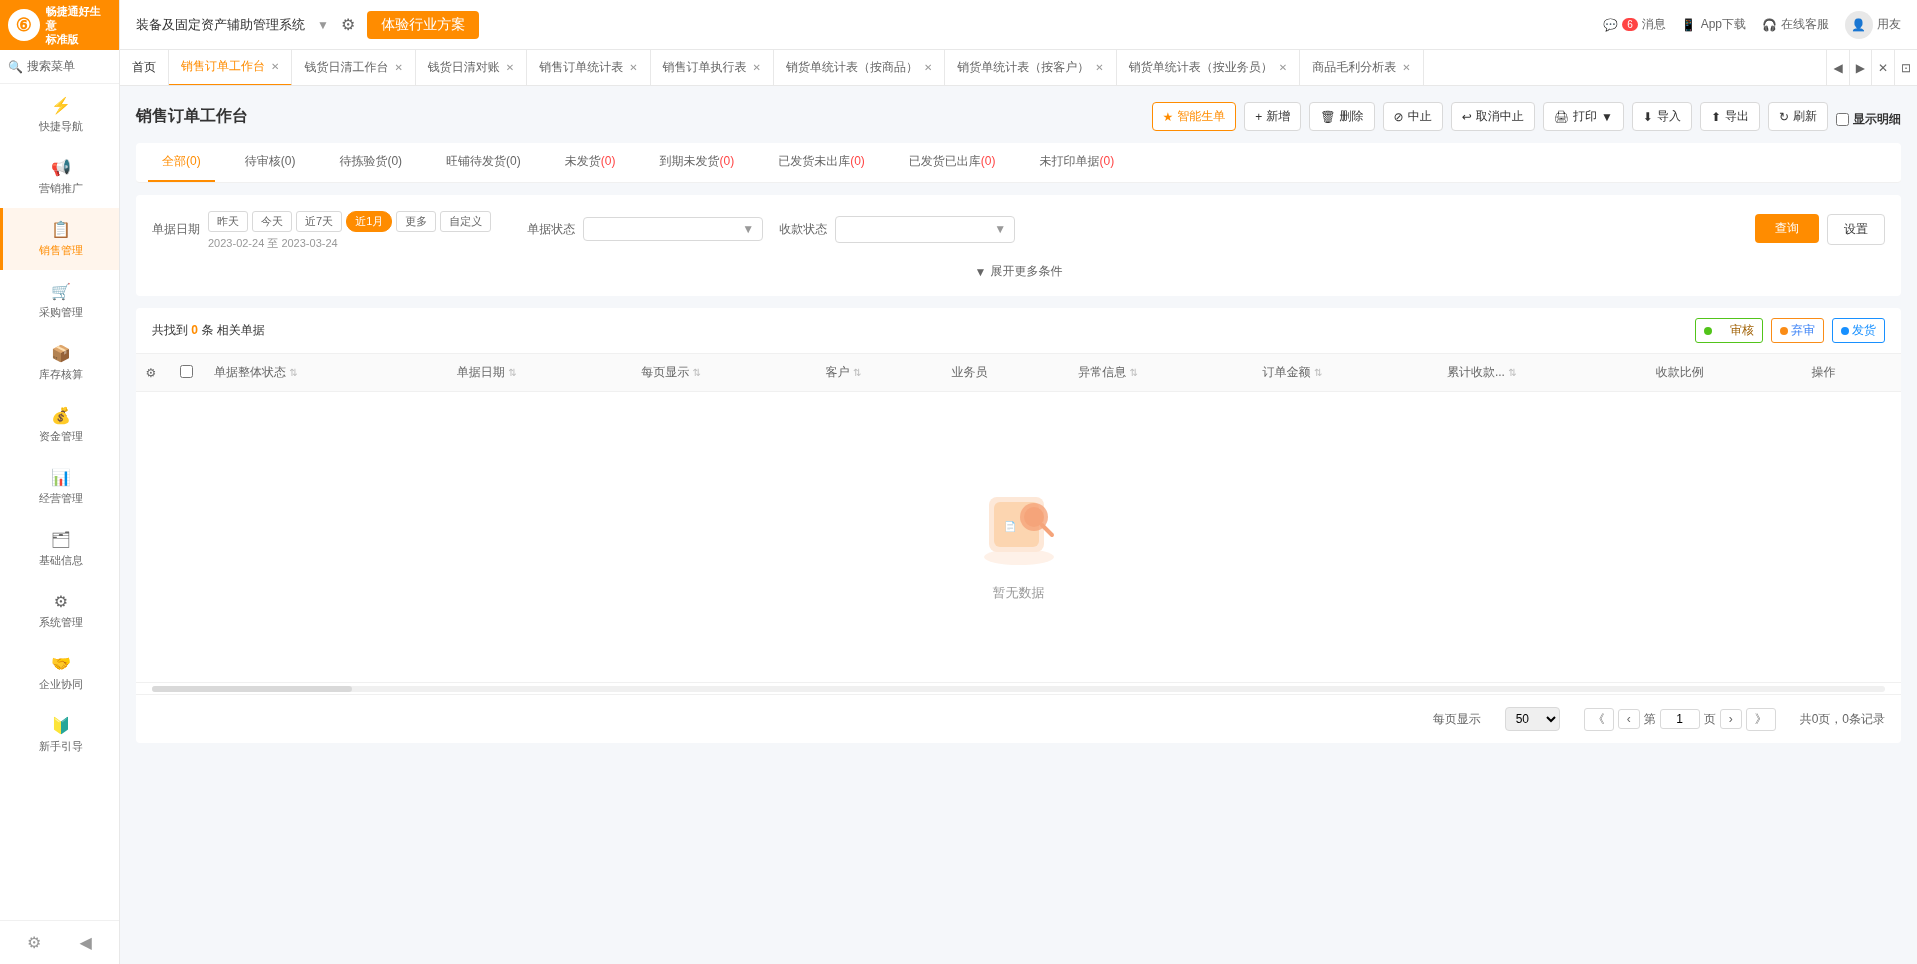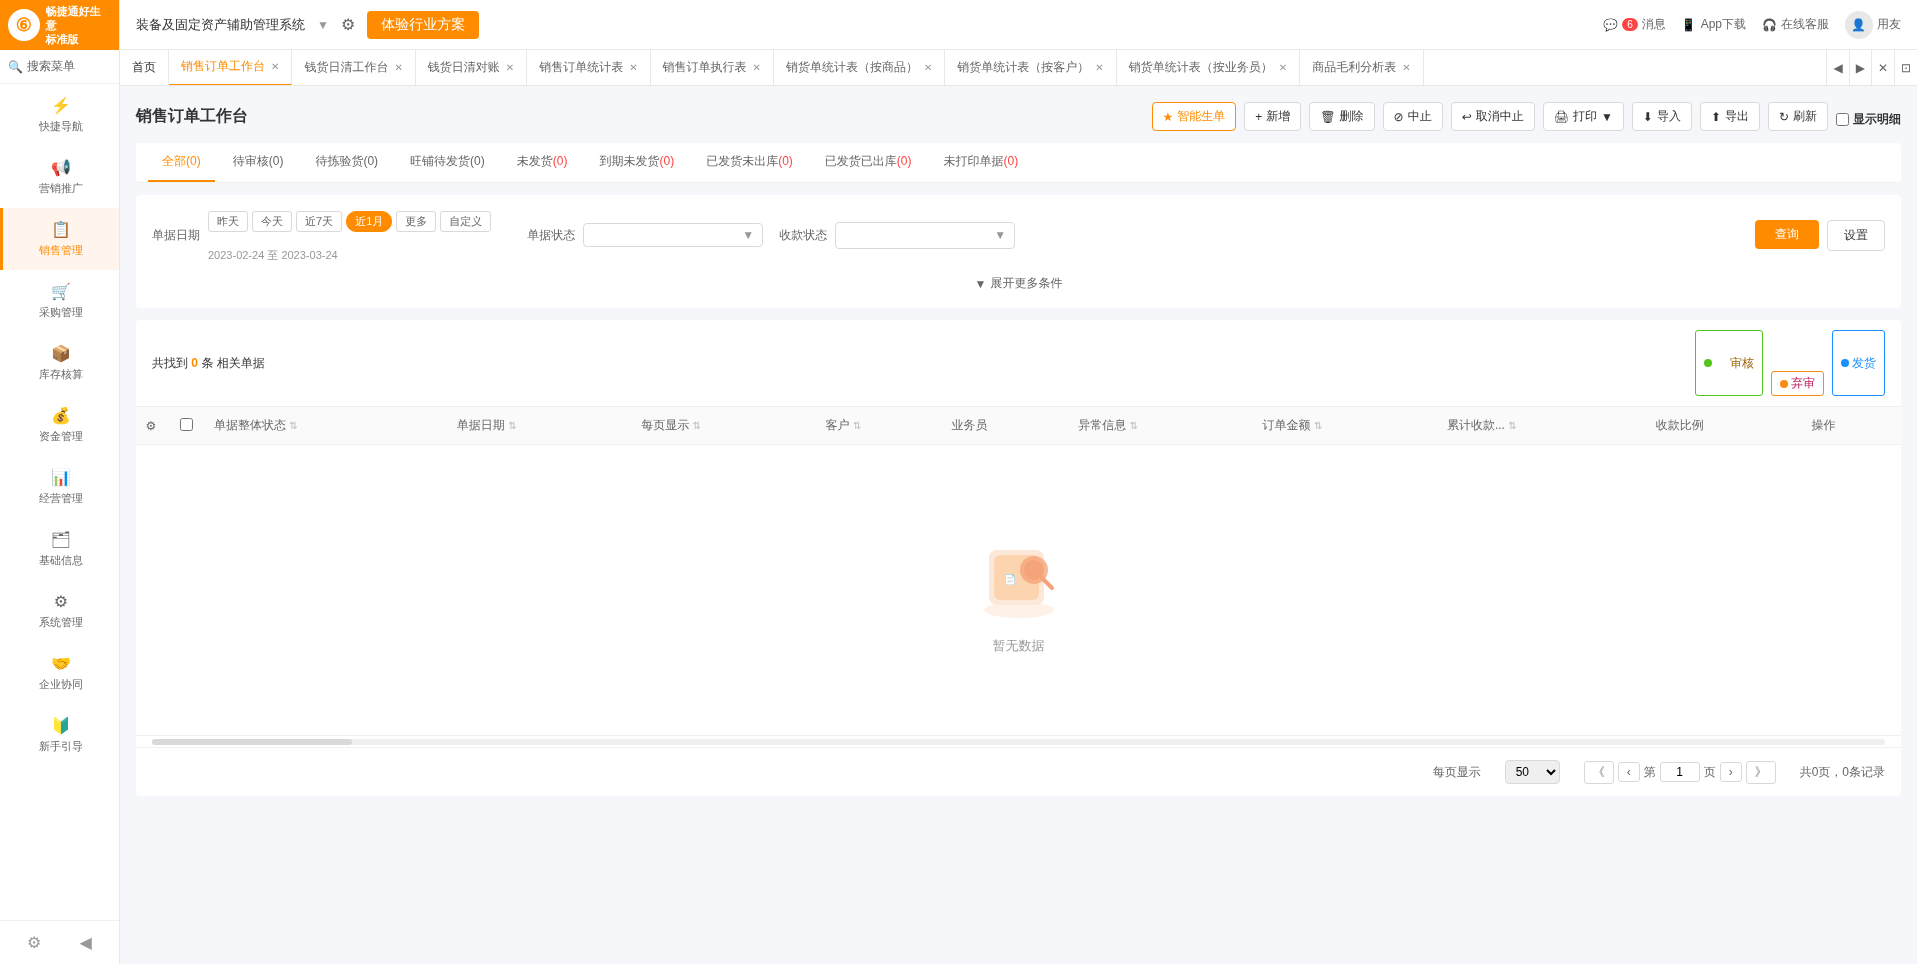--- a/index.html
+++ b/index.html
@@ -41,21 +41,21 @@
     .tabs-arrow-btn { padding: 0 6px; height: 36px; display: flex; align-items: center; cursor: pointer; color: #666; border-left: 1px solid #e8e8e8; }
 
     
     .content { flex: 1; overflow: auto; padding: 16px; background: #f5f7fa; }
     .page-title { font-size: 16px; font-weight: 600; color: #333; margin-bottom: 12px; display: flex; align-items: center; justify-content: space-between; }
     .page-title-actions { display: flex; gap: 8px; align-items: center; }
     .action-btn { padding: 5px 10px; border: 1px solid #d9d9d9; background: white; border-radius: 4px; cursor: pointer; font-size: 12px; color: #333; display: flex; align-items: center; gap: 4px; }
     .smart-btn { background: white; border: 1px solid #ff8c00; color: #ff8c00; padding: 5px 10px; border-radius: 4px; cursor: pointer; font-size: 12px; display: flex; align-items: center; gap: 4px; }
 
     
-    .filter-tabs { background: white; border-radius: 4px; padding: 0 12px; display: flex; gap: 4px; border-bottom: 1px solid #f0f0f0; margin-bottom: 12px; }
+    .filter-tabs { background: white; border-radius: 4px; padding: 0 12px; display: flex; gap: 16px; border-bottom: 1px solid #f0f0f0; margin-bottom: 12px; }
     .filter-tab { padding: 10px 14px; cursor: pointer; font-size: 12px; color: #666; border-bottom: 2px solid transparent; white-space: nowrap; }
     .filter-tab.active { color: #ff8c00; border-bottom: 2px solid #ff8c00; }
 
     
     .search-area { background: white; padding: 12px 16px; border-radius: 4px; margin-bottom: 12px; }
     .search-row { display: flex; align-items: center; gap: 16px; margin-bottom: 8px; }
     .search-field { display: flex; align-items: center; gap: 8px; }
     .search-label { color: #666; font-size: 12px; white-space: nowrap; }
     .date-quick { display: flex; gap: 4px; margin-top: 4px; flex-wrap: wrap; }
     .date-btn { padding: 2px 8px; border: 1px solid #d9d9d9; border-radius: 3px; cursor: pointer; font-size: 11px; color: #666; background: white; }
@@ -67,21 +67,21 @@
     .set-btn { background: white; border: 1px solid #d9d9d9; color: #333; padding: 6px 16px; border-radius: 4px; cursor: pointer; font-size: 12px; }
 
     
     .table-area { background: white; border-radius: 4px; flex: 1; }
     .table-header { padding: 10px 16px; display: flex; justify-content: space-between; align-items: center; border-bottom: 1px solid #f0f0f0; }
     .table-count { font-size: 12px; color: #333; }
     .table-count .highlight { color: #ff8c00; font-weight: bold; }
     .table-actions { display: flex; gap: 8px; }
     .tbl-action-btn { padding: 3px 8px; border-radius: 3px; border: 1px solid; font-size: 12px; cursor: pointer; display: flex; align-items: center; gap: 3px; }
     .tbl-action-btn.review { color: #a16207; border-color: #52c41a; background: white; gap: 18px; }
-    .tbl-action-btn.unreview { color: #be185d; border-color: #fa8c16; background: white; margin-top: 41px; }
+    .tbl-action-btn.unreview { color: #3b82f6; border-color: #fa8c16; background: white; }
     .tbl-action-btn.ship { color: #1890ff; border-color: #1890ff; background: white; }
     .dot { width: 8px; height: 8px; border-radius: 50%; display: inline-block; }
     .dot.green { background: #52c41a; }
     .dot.orange { background: #fa8c16; }
     .dot.blue { background: #1890ff; }
 
     table { width: 100%; border-collapse: collapse; }
     thead th { background: #fafafa; border-bottom: 1px solid #f0f0f0; padding: 10px 8px; text-align: left; font-size: 12px; color: #666; font-weight: normal; white-space: nowrap; }
     thead th .sort-icon { color: #bbb; font-size: 10px; }
     .checkbox-col { width: 40px; text-align: center; }
@@ -328,21 +328,21 @@
       </div>
       <div class="filter-tab">
         <span>未打印单据</span><span style="color:#ff4444">(<span>0</span>)</span>
       </div>
     </div>
 
     <div class="search-area">
       <div class="search-row">
         <div class="search-field">
           <span class="search-label">单据日期</span>
-          <div style="display:flex;flex-direction:column;gap:16px;">
+          <div style="display:flex;flex-direction:column;gap:4px;">
             <div class="date-quick">
               <button class="date-btn">昨天</button>
               <button class="date-btn">今天</button>
               <button class="date-btn">近7天</button>
               <button class="date-btn active">近1月</button>
               <button class="date-btn">更多</button>
               <button class="date-btn">自定义</button>
             </div>
             <div style="font-size:11px;color:#999;">2023-02-24 至 2023-03-24</div>
           </div>

